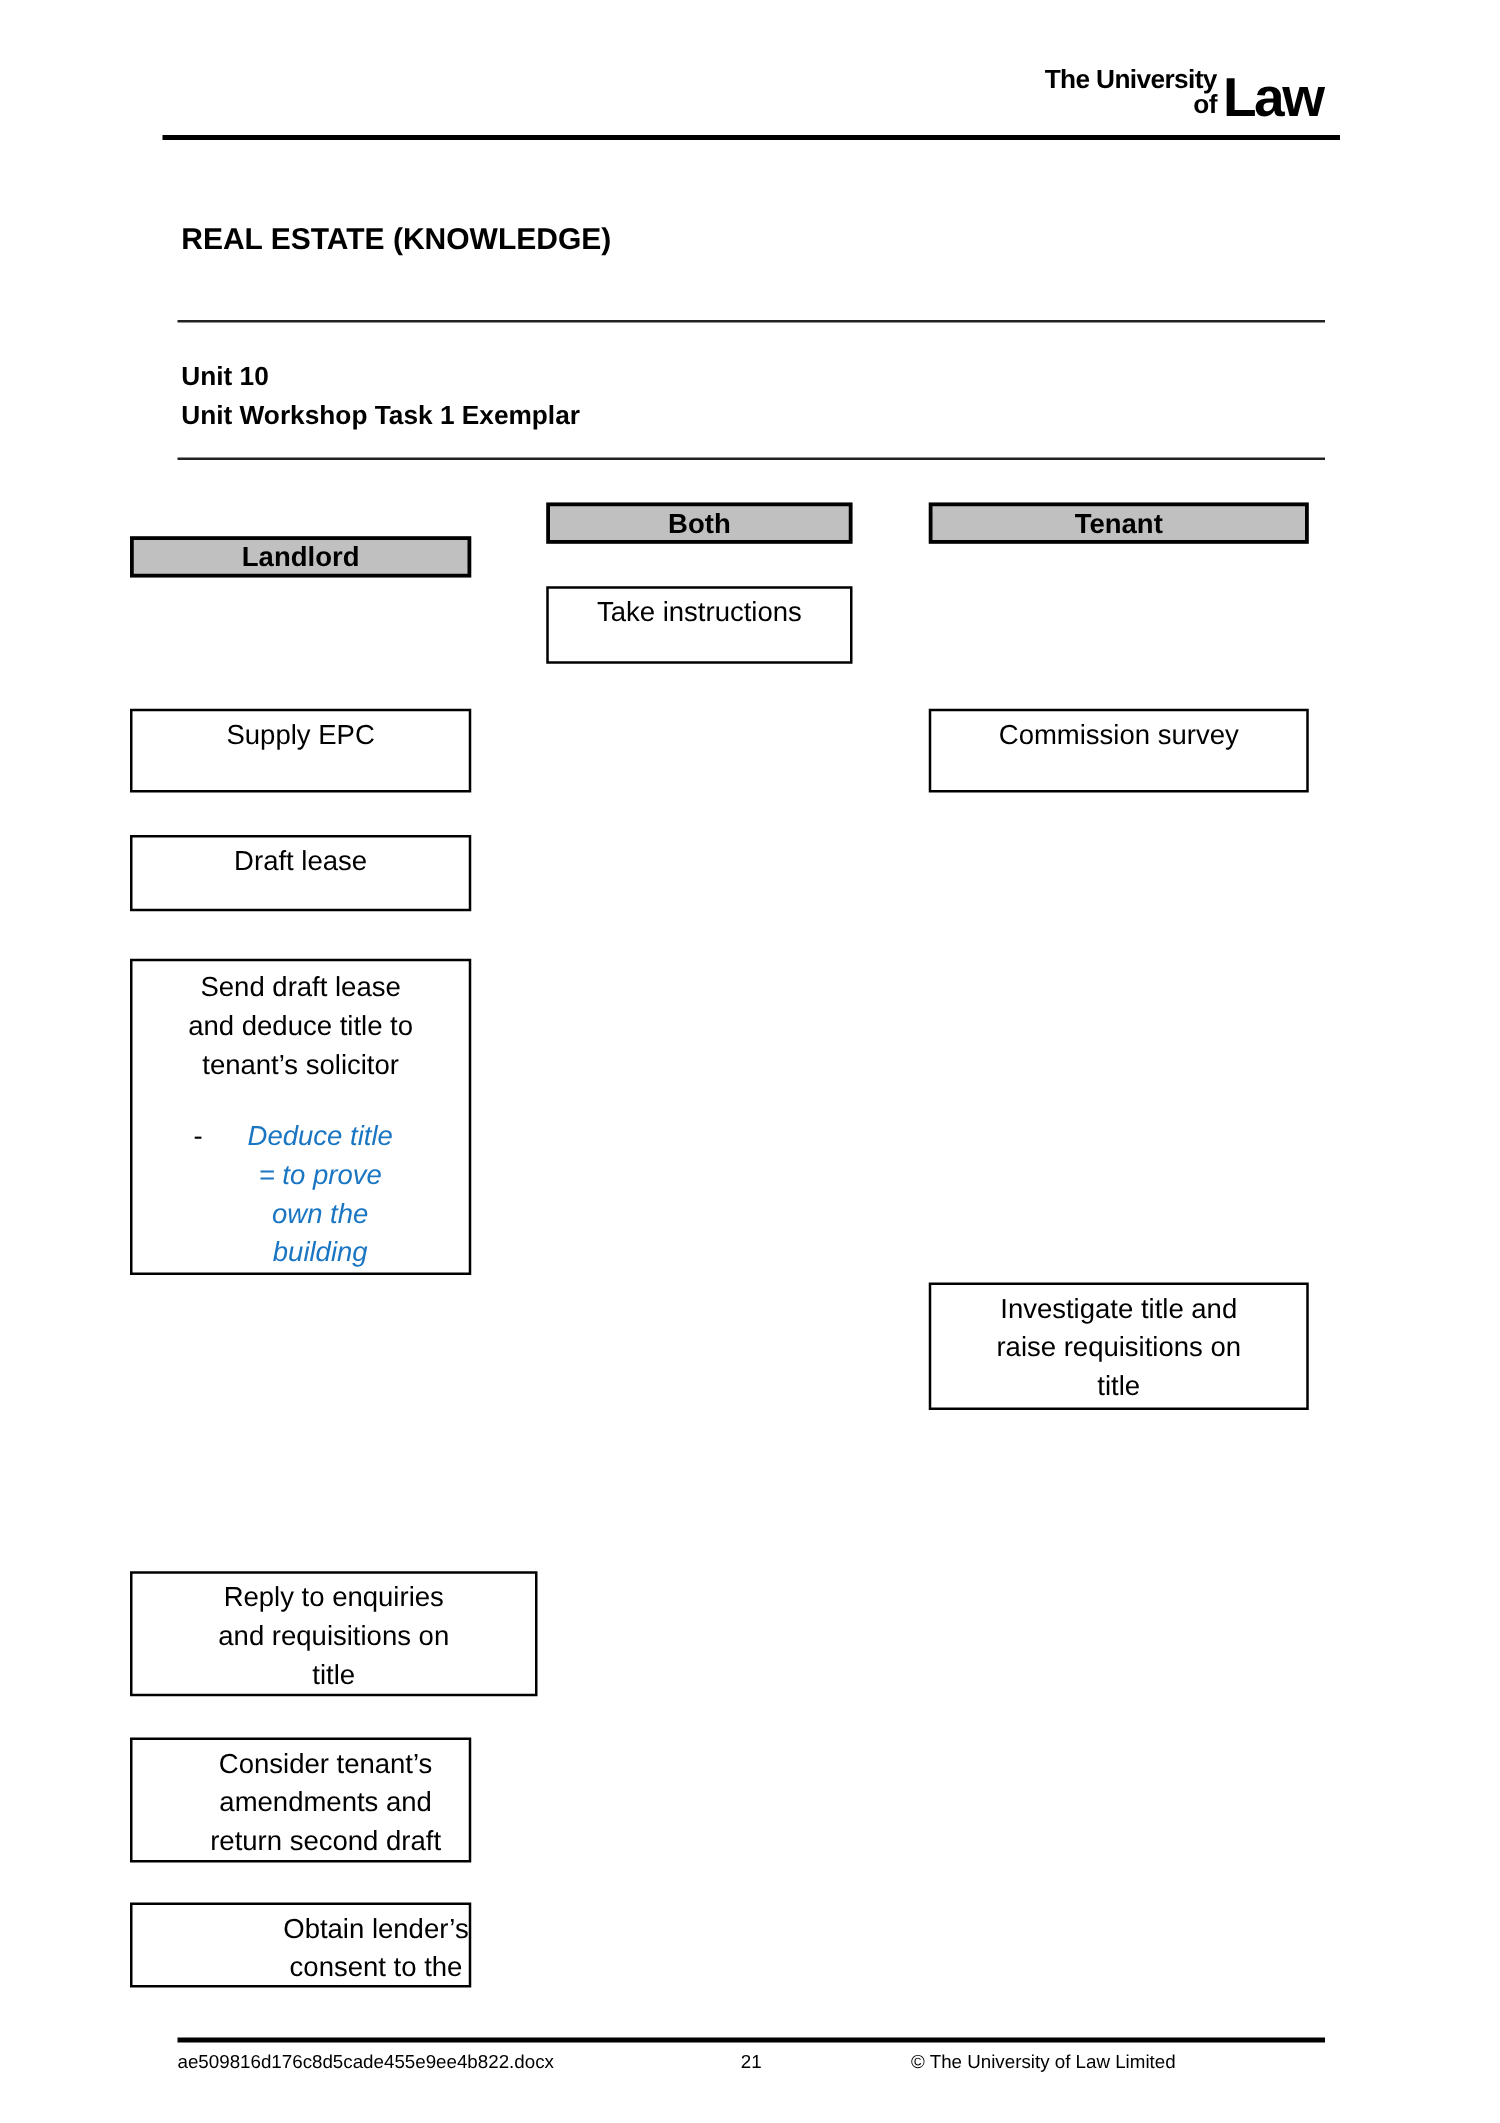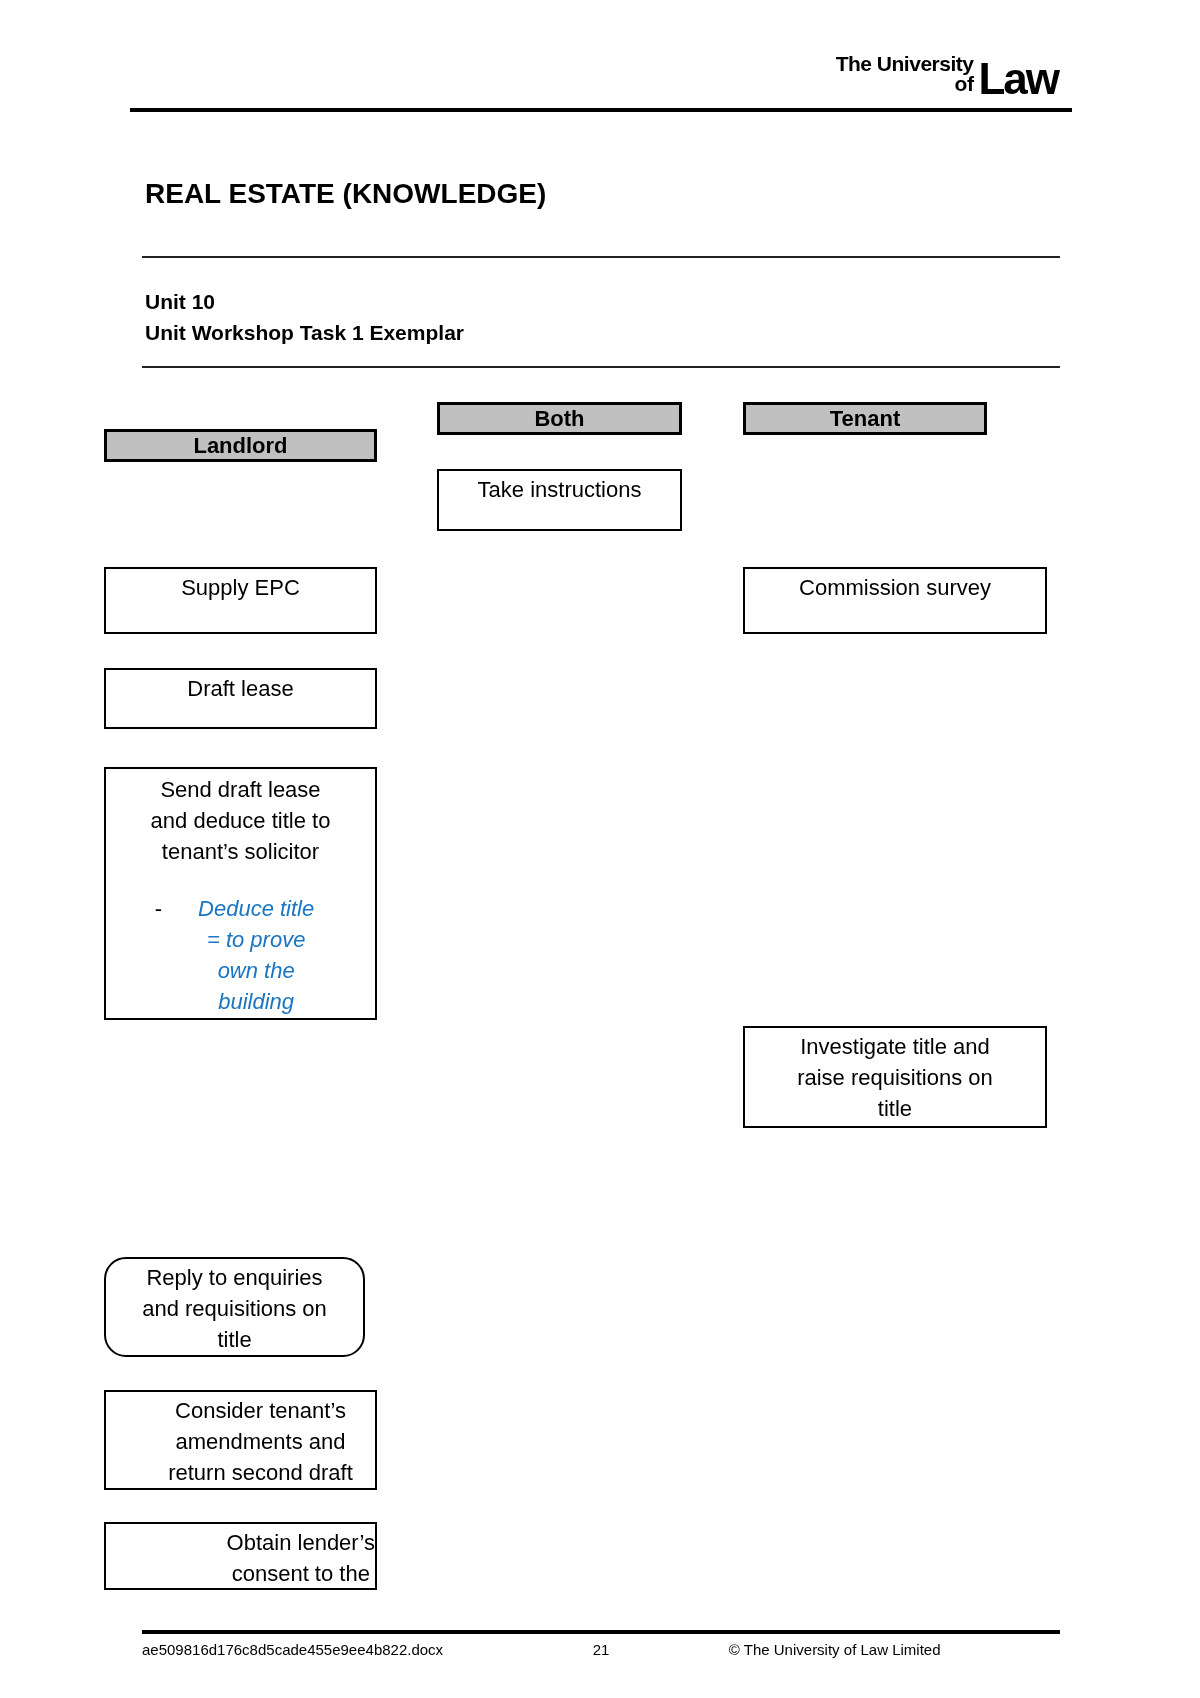--- a/index.html
+++ b/index.html
@@ -15,21 +15,21 @@
   .logo{position:absolute;top:54px;right:142px;display:flex;align-items:flex-end;}
   .logo-small{text-align:right;font-weight:bold;font-size:21px;line-height:20px;letter-spacing:-0.5px;margin-left:12px;}
   .logo-big{font-size:44px;font-weight:bold;line-height:31px;margin-left:5px;letter-spacing:-2px;}
   
   .rule{position:absolute;background:#000;}
   .rule-top{top:108px;left:130px;width:942px;height:4px;}
   .rule-title{top:256px;left:142px;width:918px;height:2px;background:#222;}
   .rule-unit{top:366px;left:142px;width:918px;height:2px;background:#222;}
   .rule-footer{top:1630px;left:142px;width:918px;height:4px;}
   
-  .doc-title{position:absolute;top:178px;left:145px;font-size:28px;font-weight:bold;}
+  .doc-title{position:absolute;top:178px;left:145px;font-size:24px;font-weight:bold;}
   .unit-block{position:absolute;top:286px;left:145px;font-size:21px;font-weight:bold;line-height:31px;}
   
   .box{
     position:absolute;box-sizing:border-box;
     border:2px solid #000;background:#fff;
     display:flex;justify-content:center;align-items:flex-start;
     text-align:center;font-size:22px;line-height:31px;
     padding-top:3px;
   }
   .preline{white-space:pre-line;}
@@ -74,21 +74,21 @@
     <div>Unit 10</div>
     <div>Unit Workshop Task 1 Exemplar</div>
   </div>
 
   <div class="box header-box" style="left:104px;top:414px;width:273px;height:33px;margin-top:15px;">
     <span>Landlord</span>
   </div>
   <div class="box header-box" style="left:437px;top:402px;width:245px;height:33px;">
     <span>Both</span>
   </div>
-  <div class="box header-box" style="left:743px;top:402px;width:244px;height:33px;">
+  <div class="box header-box" style="left:743px;top:402px;width:304px;height:33px;">
     <span>Tenant</span>
   </div>
 
   <div class="box col-box" style="left:104px;top:567px;width:273px;height:67px;">
     <span class="preline">Supply EPC</span>
   </div>
 
   <div class="box col-box" style="left:437px;top:469px;width:245px;height:62px;">
     <span class="preline">Take instructions</span>
   </div>
@@ -100,21 +100,21 @@
 and deduce title to
 tenant’s solicitor</span>
     <div class="note-row">
       <span class="note-dash">-</span>
       <span class="note-text">Deduce title
 = to prove
 own the
 building</span>
     </div>
   </div>
-  <div class="box col-box" style="left:104px;top:1257px;width:261px;height:100px;border-radius:22px;">
+  <div class="box col-box" style="left:104px;top:1257px;width:326px;height:100px;">
     <span class="preline">Reply to enquiries
 and requisitions on
 title</span>
   </div>
   <div class="box col-box" style="left:104px;top:1390px;width:273px;height:100px;padding-left:40px;">
     <span class="preline">Consider tenant’s
 amendments and
 return second draft</span>
   </div>
   <div class="box col-box" style="left:104px;top:1522px;width:273px;height:68px;justify-content:flex-end;">

